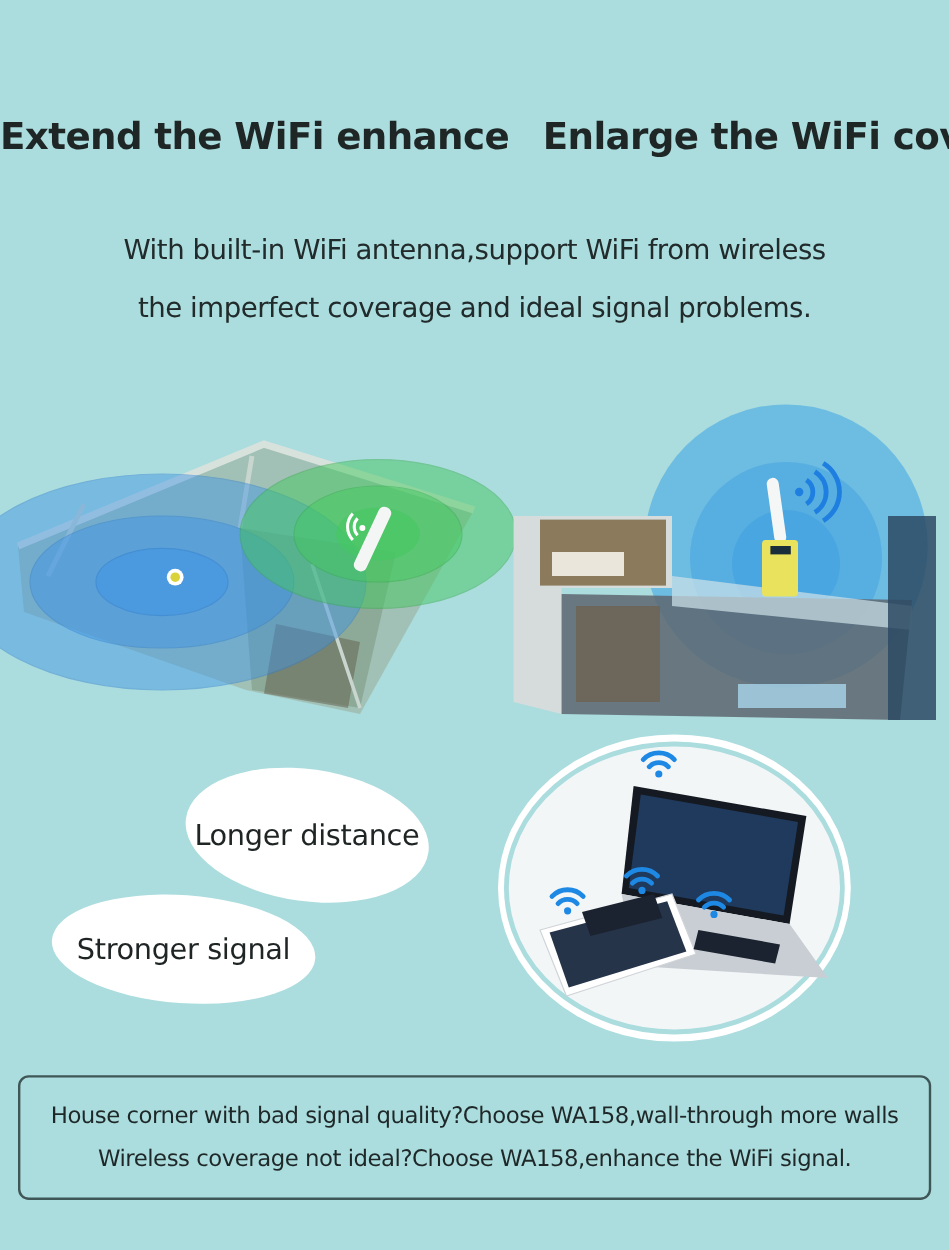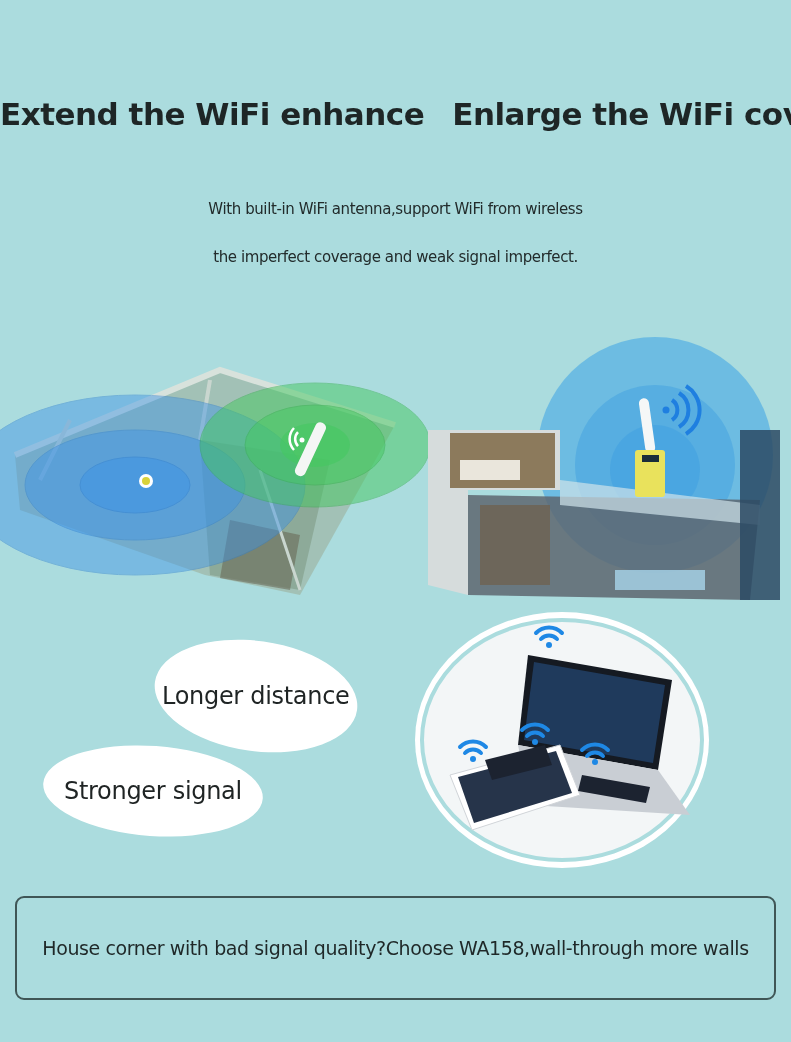--- a/index.html
+++ b/index.html
@@ -11,21 +11,21 @@
     position: relative;
   }
   .headline {
     position: absolute; left: 0; top: 96px; width: 791px;
     text-align: center; font-size: 31px; font-weight: bold;
     letter-spacing: -0.5px; color: #1e2626; white-space: pre;
   }
   .headline .gap { display: inline-block; width: 28px; }
   .intro {
     position: absolute; left: 40px; top: 185px; width: 711px;
-    text-align: center; font-size: 15px; line-height: 48px; color: #222b2b;
+    text-align: center; font-size: 23px; line-height: 48px; color: #222b2b;
     letter-spacing: -0.4px;
   }
   .scene { position: absolute; }
   .floorplan { left: 0; top: 360px; width: 430px; height: 240px; }
   .house { left: 420px; top: 330px; width: 371px; height: 280px; }
   .devices { left: 410px; top: 605px; width: 310px; height: 270px; }
 
   .bubble {
     position: absolute; background: #ffffff; border-radius: 50%;
     display: flex; align-items: center; justify-content: center;
@@ -44,21 +44,21 @@
   }
   .note-line { font-size: 19px; color: #1f2828; letter-spacing: -0.4px; line-height: 28px; }
 </style>
 </head>
 <body>
 
 <div class="headline"><span>Extend the WiFi enhance</span><span class="gap"></span><span>Enlarge the WiFi coverage</span></div>
 
 <div class="intro">
   <div>With built-in WiFi antenna,support WiFi from wireless</div>
-  <div>the imperfect coverage and weak signal imperfect.</div>
+  <div>the imperfect coverage and ideal signal problems.</div>
 </div>
 
 <div class="scene floorplan">
   <svg width="430" height="240" viewBox="0 0 430 240">
 
     <polygon points="15,95 220,10 395,65 300,235 205,215 20,150" fill="#9fb8a8" opacity="0.75"></polygon>
     <polygon points="200,80 330,100 300,230 210,215" fill="#7f9b86" opacity="0.6"></polygon>
     <polygon points="230,160 300,175 290,230 220,218" fill="#6b6a58" opacity="0.6"></polygon>
 
     <polyline points="15,95 220,10 395,65" fill="none" stroke="#d8e2dc" stroke-width="6"></polyline>
@@ -150,13 +150,14 @@
       <circle cx="139" cy="40" r="3"></circle>
         <circle cx="63" cy="154" r="3"></circle>
       <circle cx="125" cy="137" r="3"></circle>
         <circle cx="185" cy="157" r="3"></circle>
     </g>
   </svg>
 </div>
 
 <div class="note-box">
   <div class="note-line">House corner with bad signal quality?Choose WA158,wall-through more walls</div>
+  <div class="note-line">Wireless coverage not ideal?Choose WA158,enhance the WiFi signal.</div>
 </div>
 
 </body></html>

